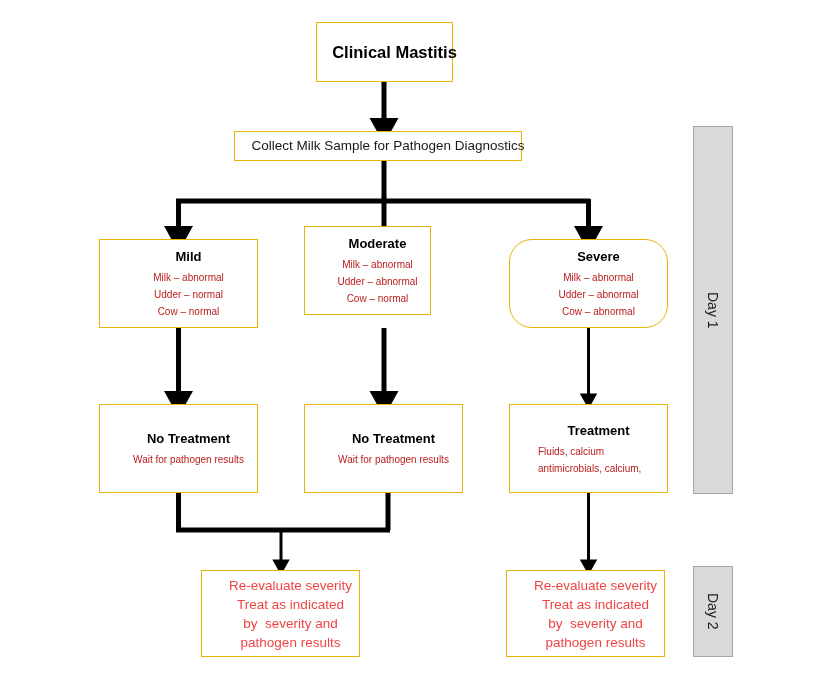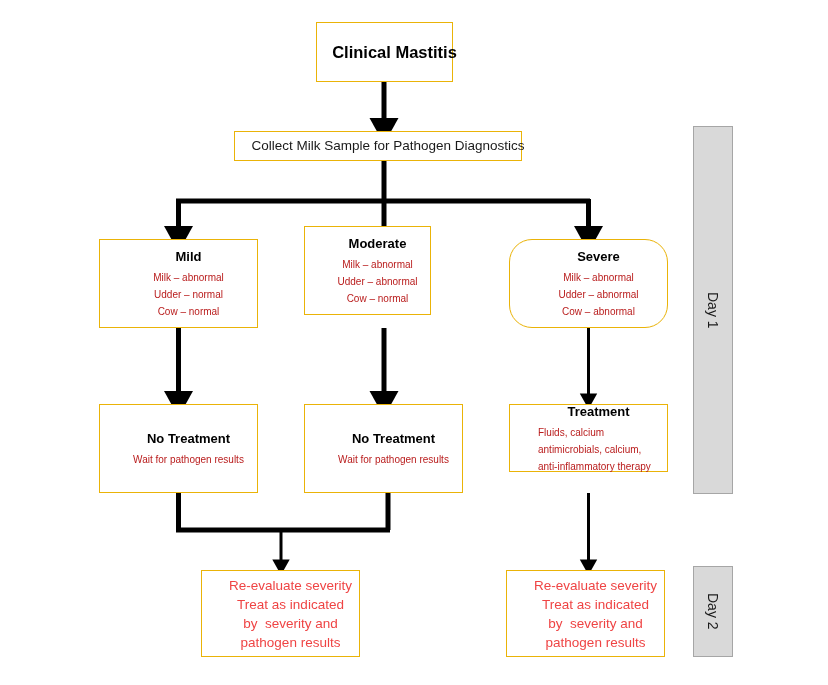--- a/index.html
+++ b/index.html
@@ -74,21 +74,21 @@
     color: #1a1a1a;
     white-space: nowrap;
     text-align: center;
   }
   #node-mild   { left: 99px;  top: 239px; width: 159px; height: 89px; }
   #node-moderate { left: 304px; top: 226px; width: 127px; height: 89px; }
   #node-severe { left: 509px; top: 239px; width: 159px; height: 89px; border-radius: 23px; }
 
   #node-no-treatment-mild     { left: 99px;  top: 404px; width: 159px; height: 89px; }
   #node-no-treatment-moderate { left: 304px; top: 404px; width: 159px; height: 89px; }
-  #node-treatment-severe      { left: 509px; top: 404px; width: 159px; height: 68px; }
+  #node-treatment-severe      { left: 509px; top: 404px; width: 159px; height: 89px; }
 
   #node-treatment-severe .detail-list {
     align-items: flex-start;
     align-self: stretch;
     padding-left: 8px;
     padding-right: 6px;
   }
   #node-treatment-severe .detail {
     text-align: left;
     white-space: normal;
@@ -203,21 +203,20 @@
     <div class="detail-list">
       <div class="detail">Wait for pathogen results</div>
     </div>
   </div>
 
   <div class="node" id="node-treatment-severe">
     <div class="title">Treatment</div>
     <div class="detail-list">
       <div class="detail">Fluids, calcium</div>
       <div class="detail">antimicrobials, calcium,</div>
-      <div class="detail">anti-inflammatory therapy</div>
     </div>
   </div>
 
   <div class="node" id="node-reevaluate-left">
     <div class="reeval-line">Re-evaluate severity</div>
     <div class="reeval-line">Treat as indicated</div>
     <div class="reeval-line">by  severity and</div>
     <div class="reeval-line">pathogen results</div>
   </div>
 

